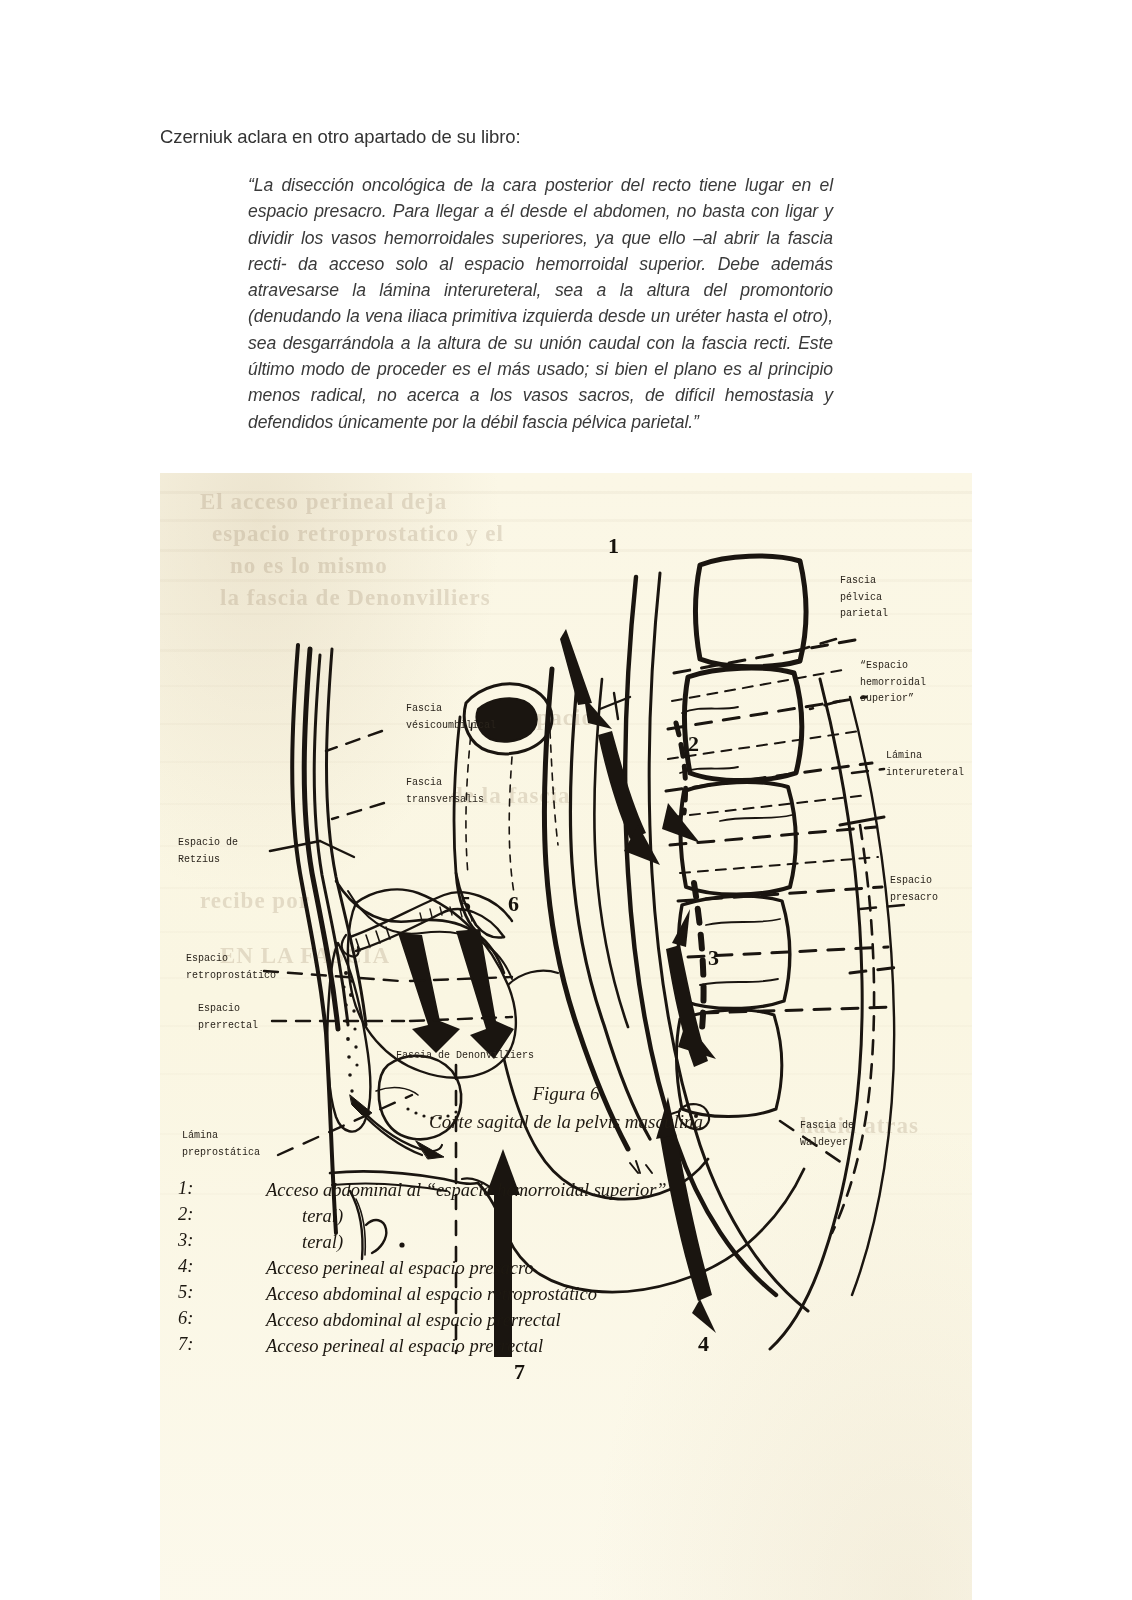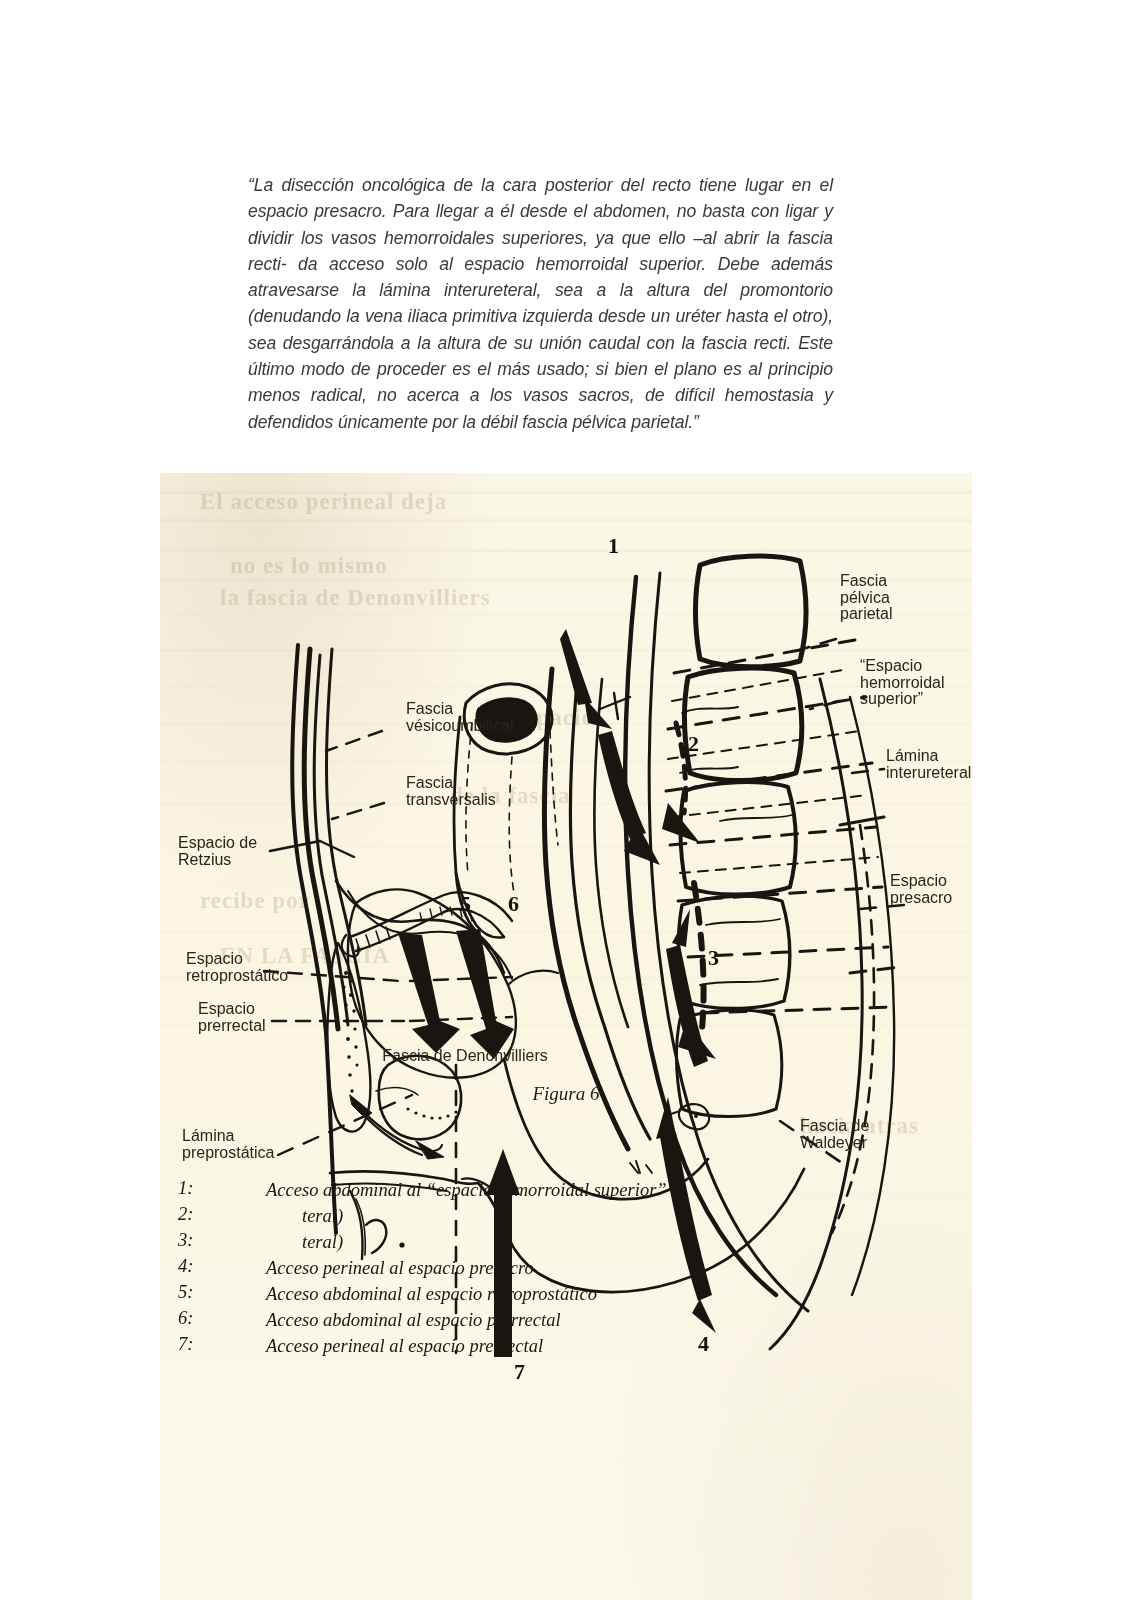--- a/index.html
+++ b/index.html
@@ -99,22 +99,22 @@
 
   .plate svg.art {
     position: absolute;
     left: 0; top: 0;
     width: 812px; height: 930px;
   }
 
   
   .flab {
     position: absolute;
-    font-family: Liberation Sans, sans-serif;
-    font-size: 16px;
+    font-family: Liberation Mono, monospace;
+    font-size: 10px;
     line-height: 16.5px;
     color: #2a241c;
     white-space: pre-line;
   }
   .flab.r { text-align: left; }
   .flab.l { text-align: left; }
   .flab.c { text-align: center; }
 
   .num {
     position: absolute;
@@ -179,28 +179,30 @@
   .leg-txt .wrap2 {
     display: block;
     padding-left: 36px;
   }
 </style>
 </head>
 <body>
 
 <div class="page">
 
+  <div class="intro">Czerniuk aclara en otro apartado de su libro:</div>
 
   <div class="quote">“La disección oncológica de la cara posterior del recto tiene lugar en el espacio presacro. Para llegar a él desde el abdomen, no basta con ligar y dividir los vasos hemorroidales superiores, ya que ello –al abrir la fascia recti- da acceso solo al espacio hemorroidal superior. Debe además atravesarse la lámina interureteral, sea a la altura del promontorio (denudando la vena iliaca primitiva izquierda desde un uréter  hasta el otro), sea desgarrándola a la altura de su unión caudal con la fascia recti. Este último modo de proceder es el más usado; si bien el plano es al principio menos radical, no acerca a los vasos sacros, de difícil hemostasia y defendidos únicamente por la débil fascia pélvica parietal.”</div>
 
   <div class="plate">
 
     <div class="bleed"></div>
 
     <div class="ghost" style="left:40px;  top:16px;">El acceso perineal deja</div>
+    <div class="ghost" style="left:52px;  top:48px;">espacio retroprostatico y el</div>
     <div class="ghost" style="left:70px;  top:80px;">no es lo mismo</div>
     <div class="ghost" style="left:60px;  top:112px;">la fascia de Denonvilliers</div>
     <div class="ghost" style="left:330px; top:232px;">el espacio</div>
     <div class="ghost" style="left:290px; top:310px;">de la fascia</div>
     <div class="ghost" style="left:40px;  top:415px;">recibe por</div>
     <div class="ghost" style="left:60px;  top:470px;">EN LA FASCIA</div>
     <div class="ghost" style="left:640px; top:640px;">hacia atras</div>
 
     <svg class="art" viewBox="0 0 812 930">
       <g fill="none" stroke="#1a1510" stroke-linecap="round" stroke-linejoin="round">
@@ -479,20 +481,21 @@
 
     <div class="num" style="left:448px; top:60px;">1</div>
     <div class="num" style="left:528px; top:258px;">2</div>
     <div class="num" style="left:548px; top:472px;">3</div>
     <div class="num" style="left:538px; top:858px;">4</div>
     <div class="num" style="left:300px; top:418px;">5</div>
     <div class="num" style="left:348px; top:418px;">6</div>
     <div class="num" style="left:354px; top:886px;">7</div>
 
     <div class="cap-title" style="top:610px;">Figura 6</div>
+    <div class="cap-sub" style="top:638px;">Corte sagital de la pelvis masculina</div>
 
     <div class="legend">
       <div class="leg-row">
         <span class="leg-num">1:</span>
         <span class="leg-txt">Acceso abdominal al “espacio hemorroidal superior”</span>
       </div>
       <div class="leg-row">
         <span class="leg-num">2:</span>
         <span class="leg-txt"><span class="wrap2">teral)</span></span>
       </div>

